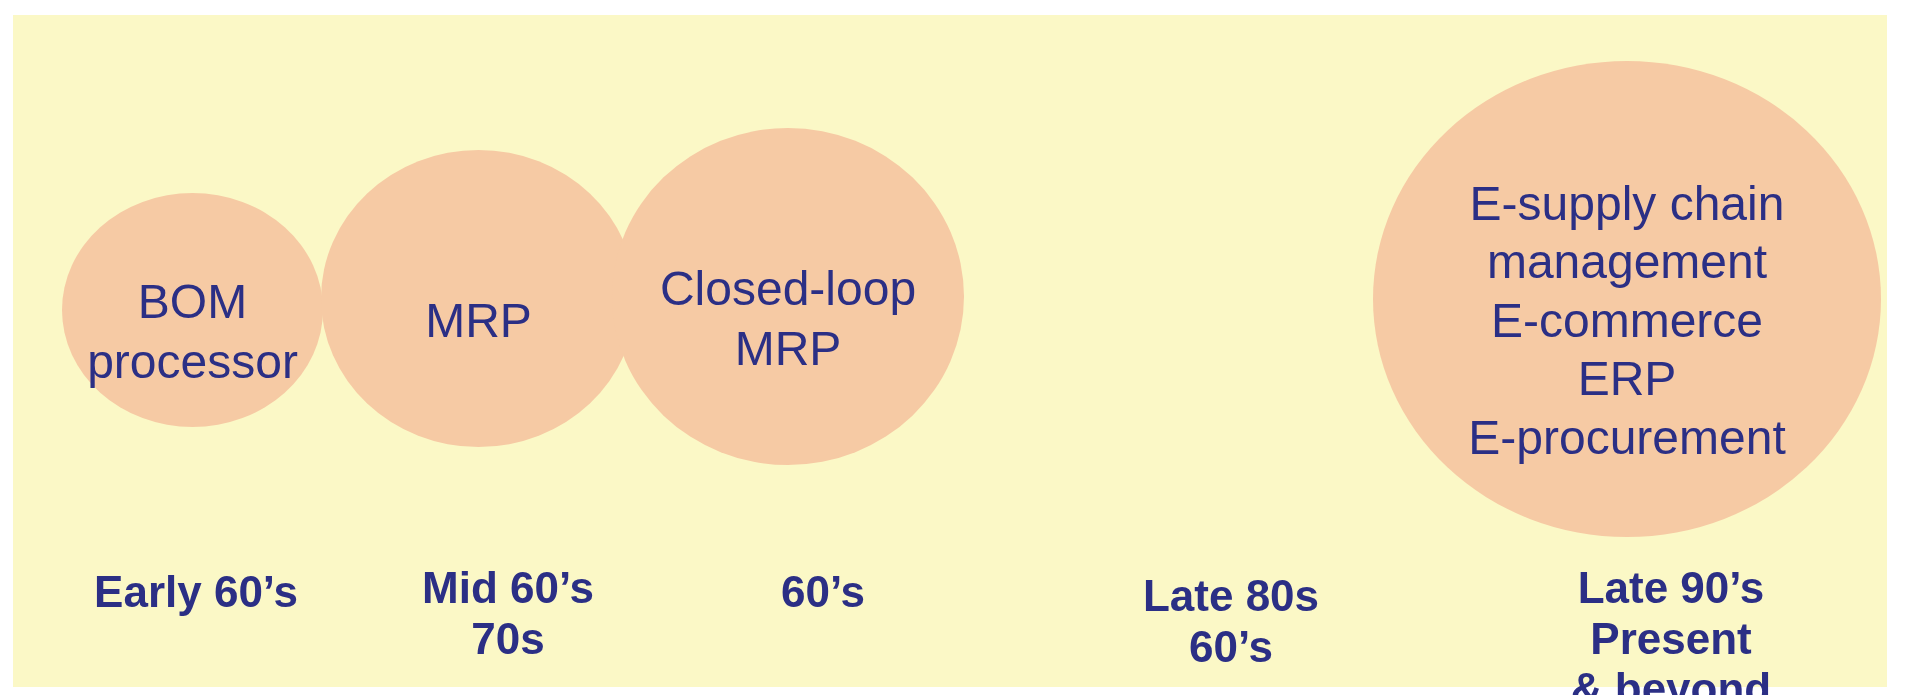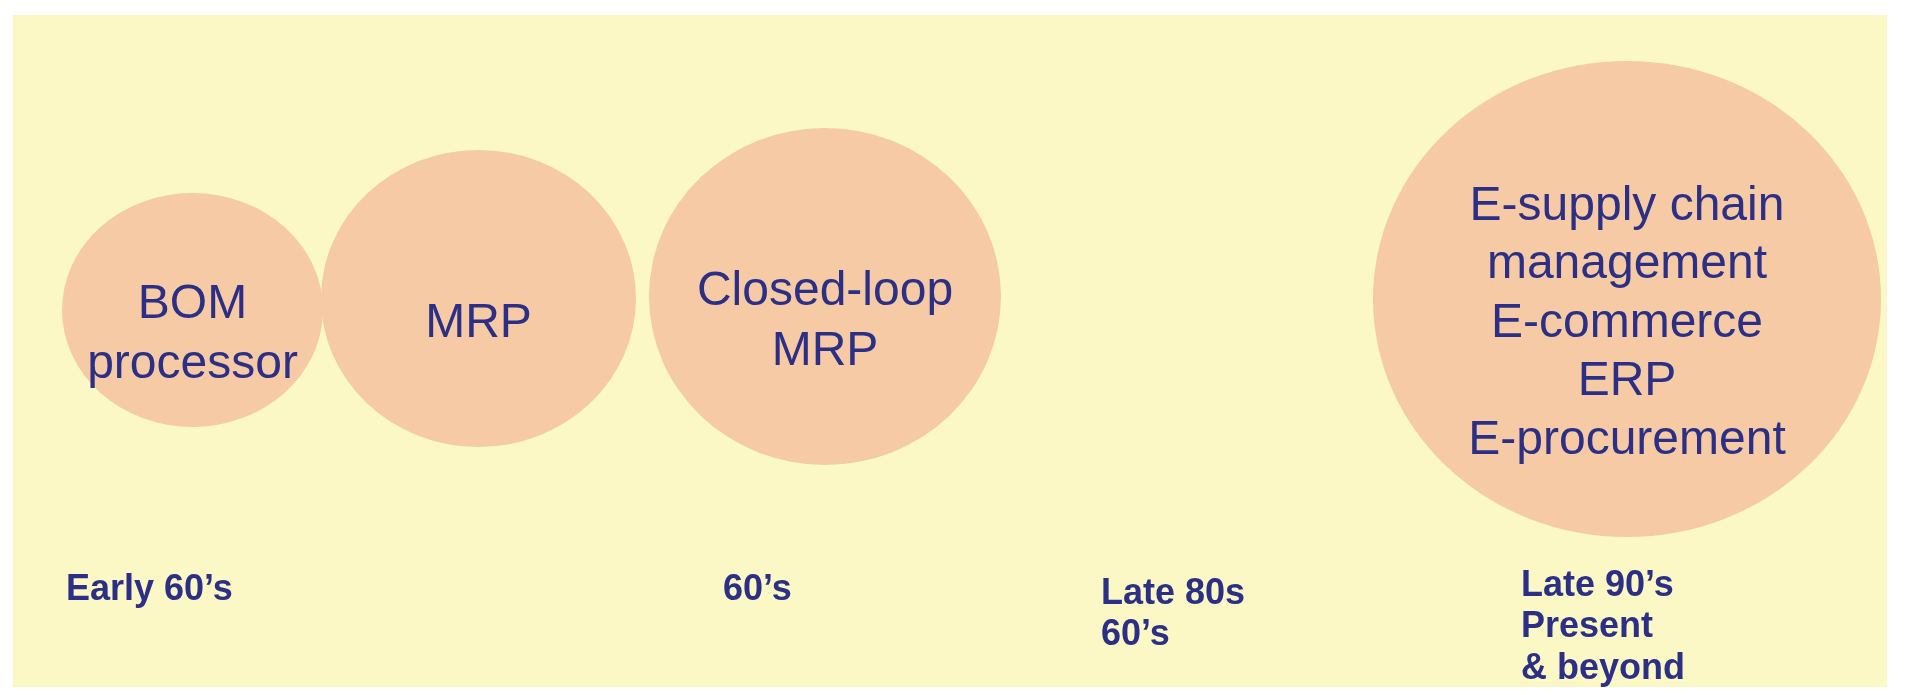--- a/index.html
+++ b/index.html
@@ -10,26 +10,26 @@
   *{ margin:0; padding:0; box-sizing:border-box; }
   html,body{ width:1905px; height:695px; background:#ffffff; overflow:hidden;
     font-family:"Liberation Sans", sans-serif; }
   .page{ position:relative; width:1905px; height:695px; background:#ffffff; }
   .panel{ position:absolute; left:13px; top:15px; width:1874px; height:672px;
     background:var(--panel-bg); }
   .circle{ position:absolute; border-radius:50%; background:var(--circle-fill);
     display:flex; align-items:center; justify-content:center; }
   .circle-label{ color:var(--ink); font-size:48px; line-height:1.25;
     text-align:center; white-space:pre-line; font-weight:400;margin-top:44px; }
-  .era{ position:absolute; color:var(--ink); font-size:36px; font-weight:700;
-    line-height:1.15; white-space:pre-line; }
+  .era{ position:absolute; color:var(--ink); font-size:44px; font-weight:700;
+    line-height:1.15; text-align:center; white-space:pre-line; }
 
   .c1{ left:49px;  top:178px; width:261px; height:234px; }
   .c2{ left:308px; top:135px; width:315px; height:297px; }
-  .c3{ left:636px; top:113px; width:352px; height:337px; }
+  .c3{ left:599px; top:113px; width:352px; height:337px; }
   .c4{ left:975px; top:93px;  width:393px; height:397px; }
   .c5{ left:1360px;top:46px;  width:508px; height:476px; }
   .c5 .circle-label{ line-height:1.22; }
 
   .e1{ left:53px;   top:552px; width:260px; }
   .e2{ left:365px;  top:548px; width:260px; }
   .e3{ left:710px;  top:552px; width:200px; }
   .e4{ left:1088px; top:556px; width:260px; }
   .e5{ left:1508px; top:548px; width:300px; }
 </style>
@@ -56,20 +56,22 @@
 
     <div class="circle c5">
       <div class="circle-label">E-supply chain
 management
 E-commerce
 ERP
 E-procurement</div>
     </div>
 
     <div class="era e1">Early 60’s</div>
+    <div class="era e2">Mid 60’s
+70s</div>
     <div class="era e3">60’s</div>
     <div class="era e4">Late 80s
 60’s</div>
     <div class="era e5">Late 90’s
 Present
 &amp; beyond</div>
 
   </div>
 </div>
 

